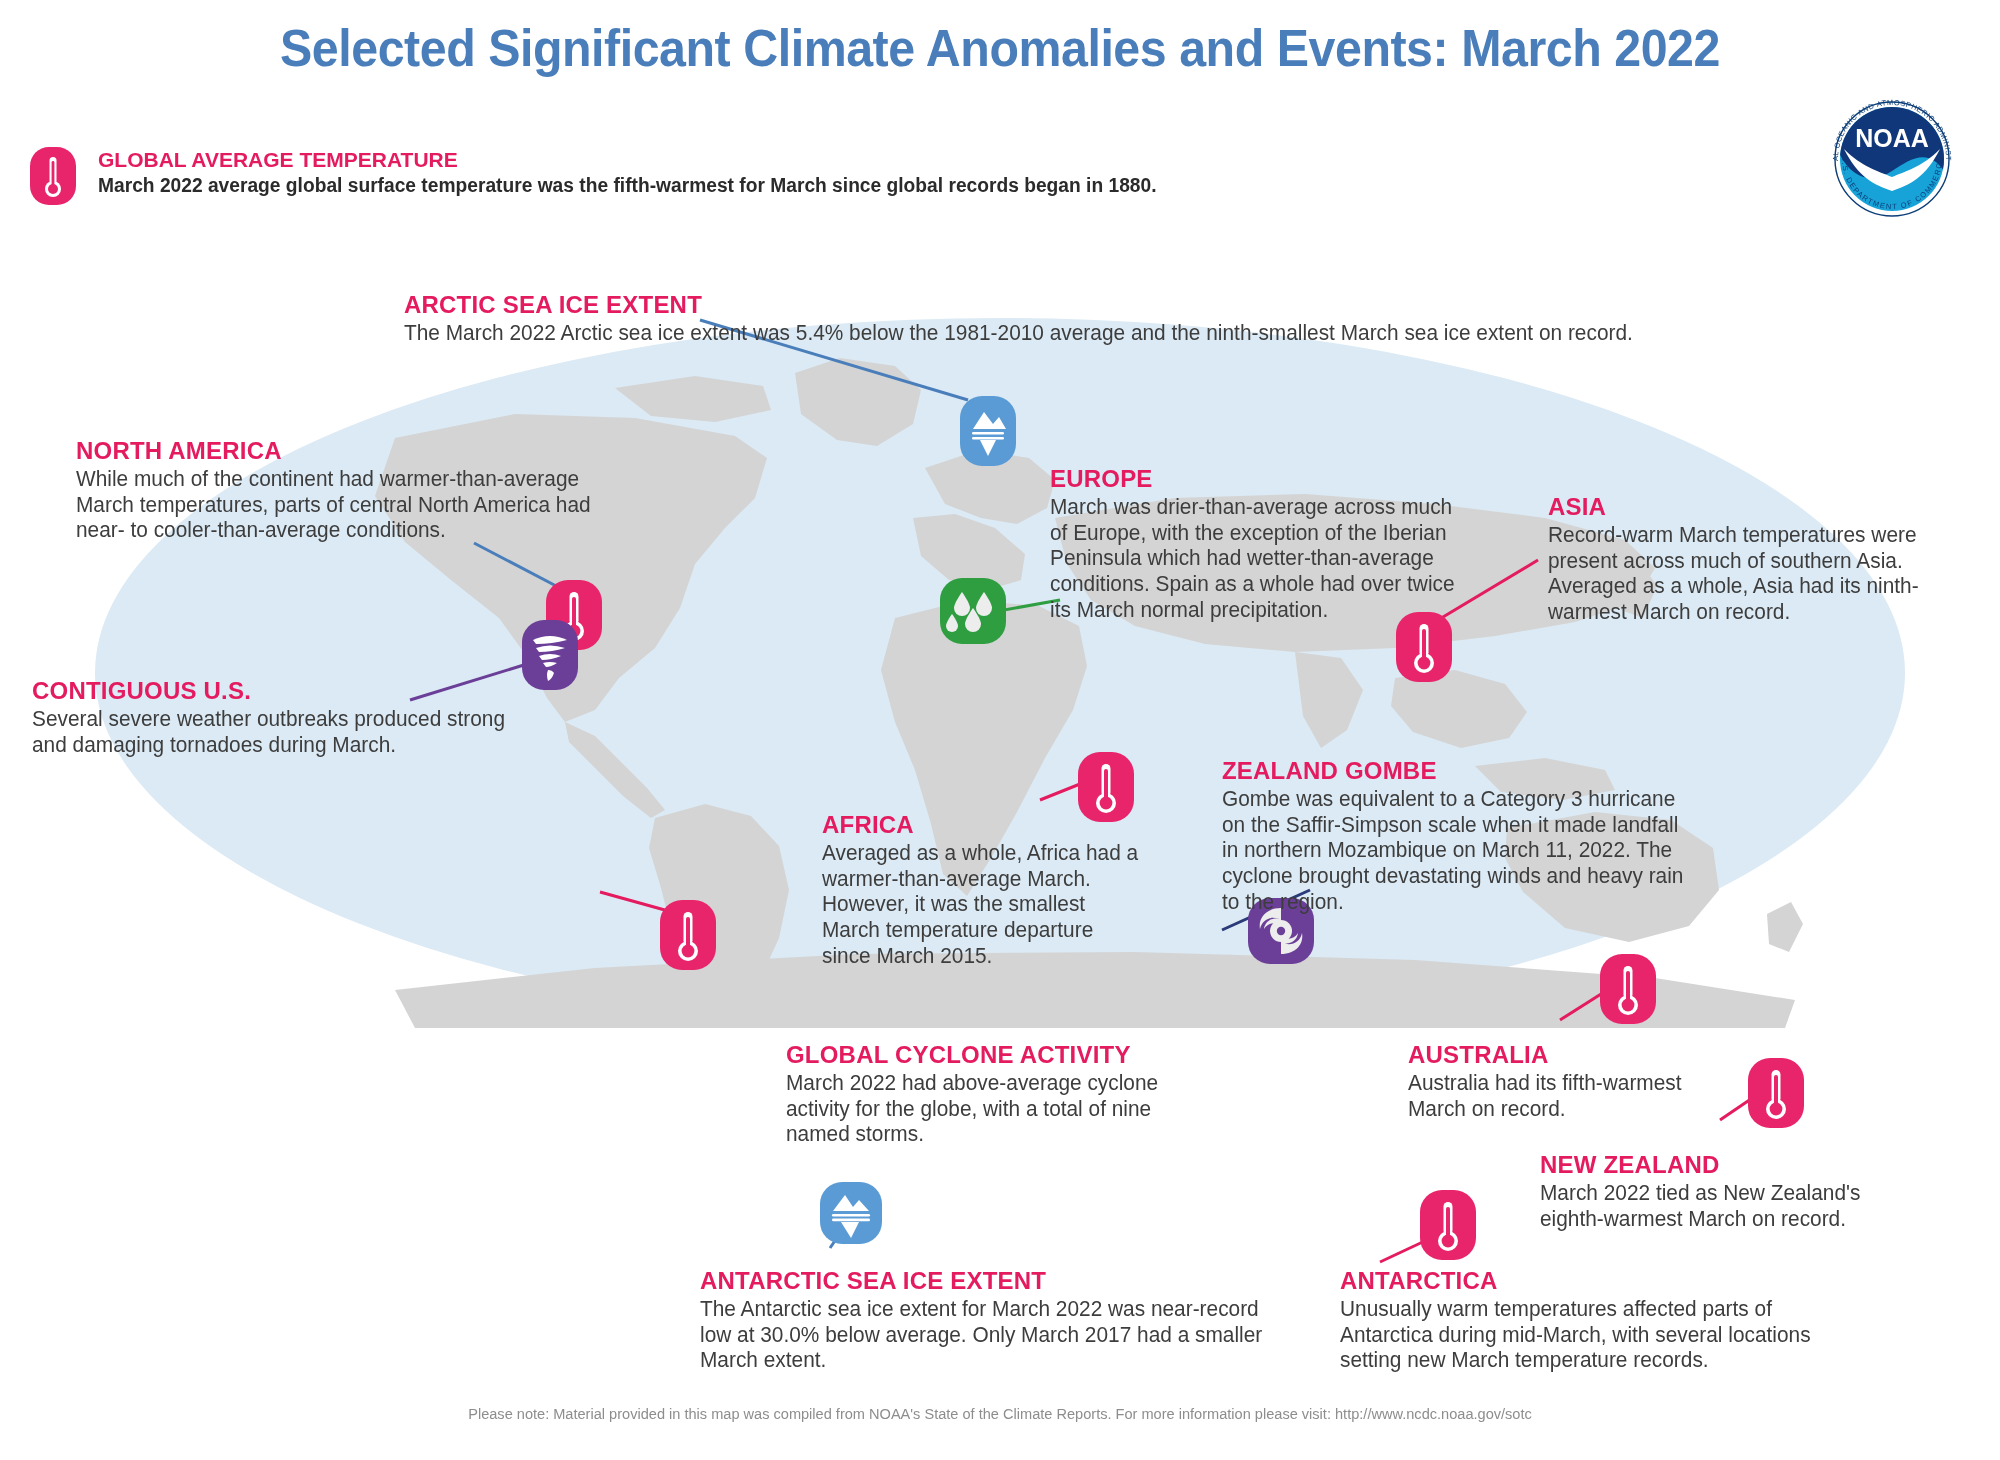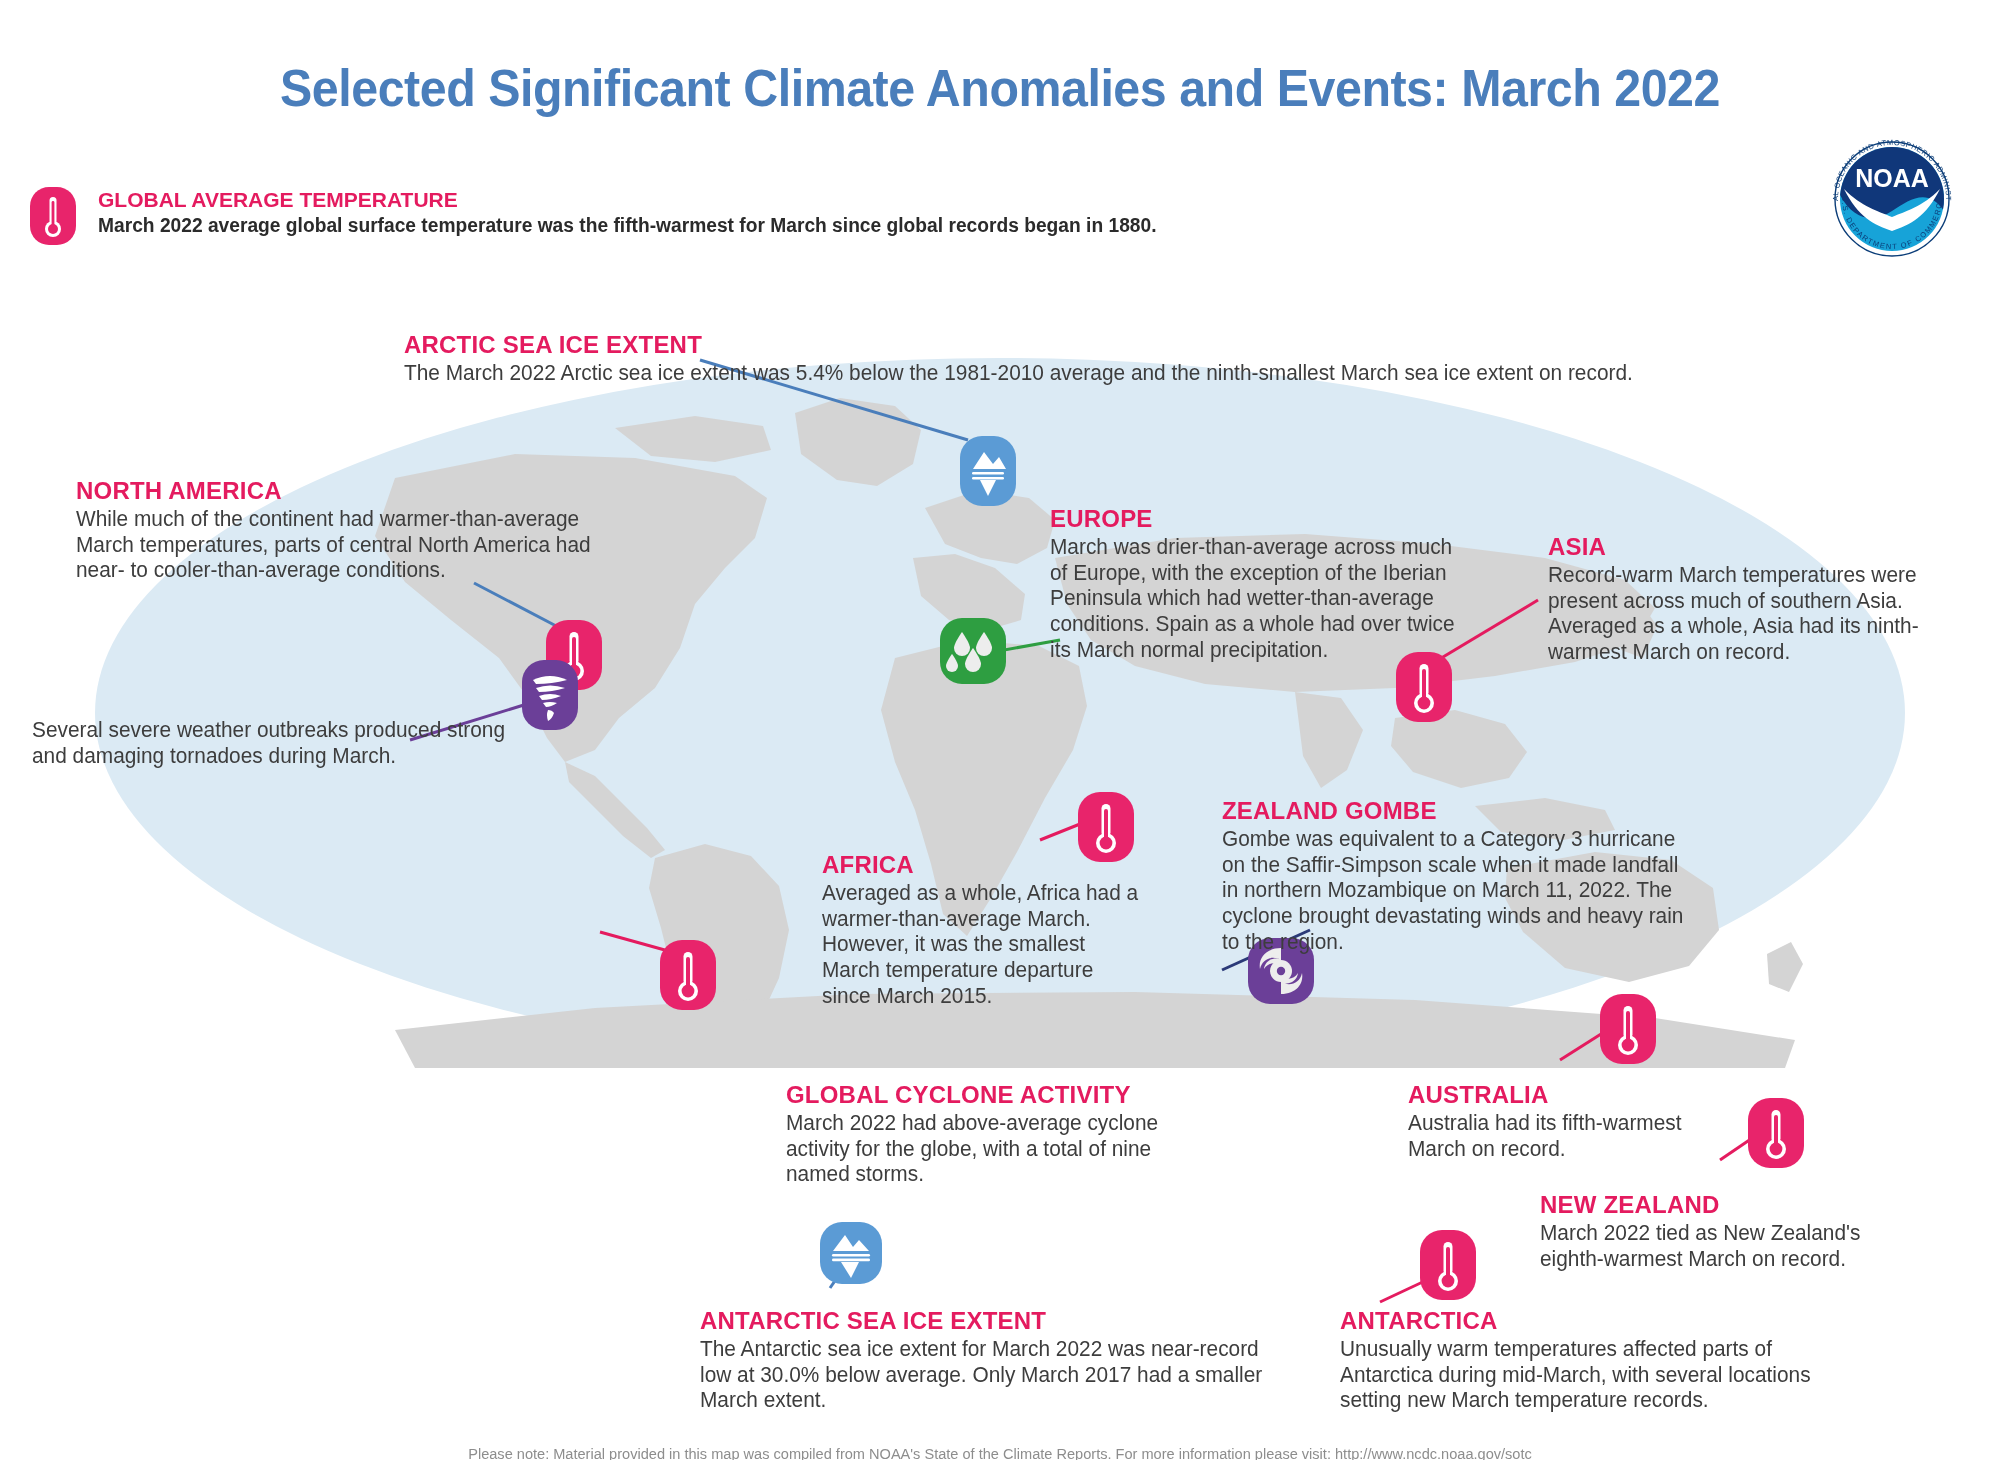--- a/index.html
+++ b/index.html
@@ -2,21 +2,21 @@
 <html><head>
 <meta charset="utf-8">
 <style>
   html,body{margin:0;padding:0;}
   body{
     width:2000px;height:1460px;
     background:#ffffff;
     font-family:"Liberation Sans", sans-serif;
     position:relative;overflow:hidden;
   }
-  #stage{position:absolute;left:0;top:0;width:2000px;height:1064px;margin-top:40px;}
+  #stage{position:absolute;left:0;top:0;width:2000px;height:1064px;}
 
   
   .title{
     position:absolute;left:0;top:18px;width:2000px;text-align:center;
     font-size:52px;font-weight:bold;color:#4a7ebb;letter-spacing:-0.5px;
     font-family:"Liberation Sans", sans-serif;
     transform:scaleX(0.93);transform-origin:center top;white-space:nowrap;
   }
 
   
@@ -363,20 +363,21 @@
     <div class="ch">ARCTIC SEA ICE EXTENT</div>
     <div class="cb">The March 2022 Arctic sea ice extent was 5.4% below the 1981-2010 average and the ninth-smallest March sea ice extent on record.</div>
   </div>
 
   <div class="callout" style="left:76px;top:438px;width:540px;">
     <div class="ch">NORTH AMERICA</div>
     <div class="cb">While much of the continent had warmer-than-average March temperatures, parts of central North America had near- to cooler-than-average conditions.</div>
   </div>
 
   <div class="callout" style="left:32px;top:678px;width:500px;">
+    <div class="ch">CONTIGUOUS U.S.</div>
     <div class="cb">Several severe weather outbreaks produced strong and damaging tornadoes during March.</div>
   </div>
 
 
   <div class="callout" style="left:1050px;top:466px;width:432px;">
     <div class="ch">EUROPE</div>
     <div class="cb">March was drier-than-average across much of Europe, with the exception of the Iberian Peninsula which had wetter-than-average conditions. Spain as a whole had over twice its March normal precipitation.</div>
   </div>
 
   <div class="callout" style="left:1548px;top:494px;width:404px;">

